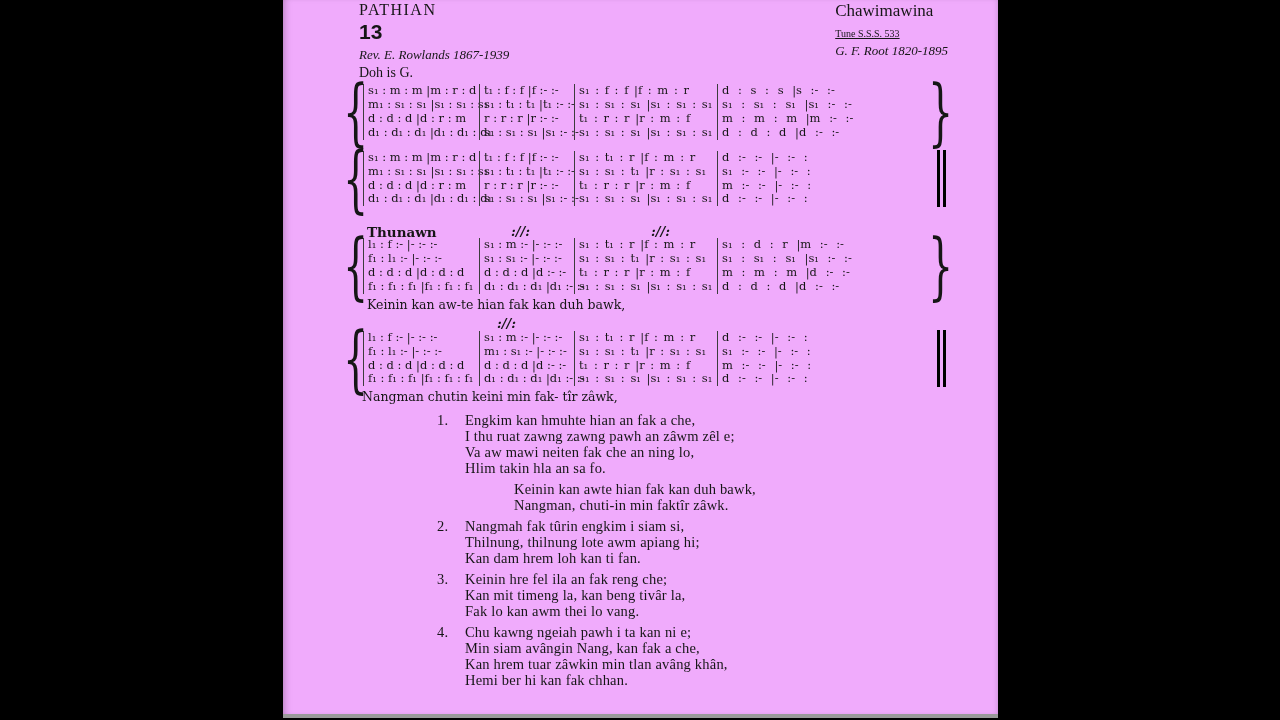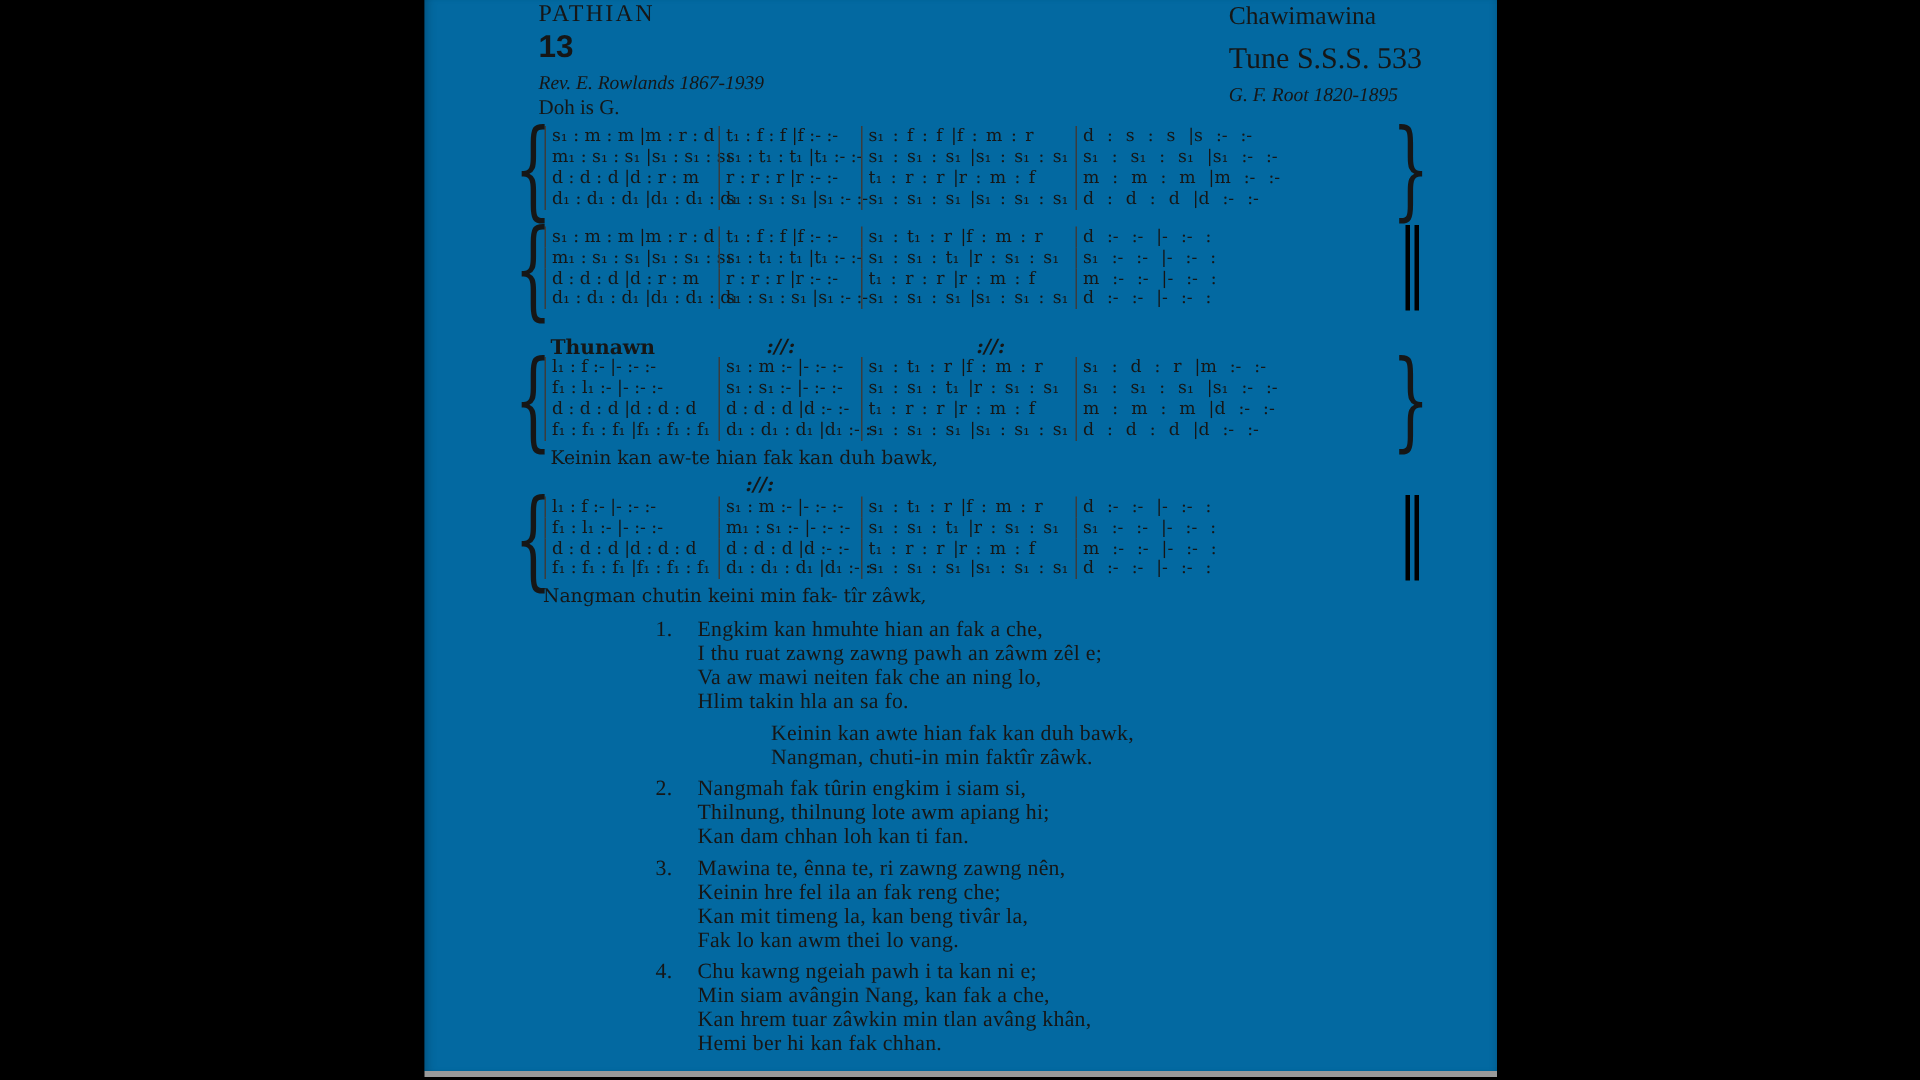--- a/index.html
+++ b/index.html
@@ -2,35 +2,35 @@
 <html><head>
 <meta charset="utf-8">
 <style>
   html,body{margin:0;padding:0;}
   body{
     width:1280px;height:720px;background:#000;position:relative;
     overflow:hidden;font-family:"Liberation Serif",serif;color:#161616;
   }
   .page{
     position:absolute;left:283px;top:0;width:715px;height:714px;
-    background:#0369a1;
+    background:#f0abfc;
     box-shadow:inset 6px 0 8px -6px rgba(0,0,0,.35), inset -4px 0 6px -5px rgba(0,0,0,.25);
   }
   .page-bottom-edge{
     position:absolute;left:283px;top:714px;width:715px;height:4px;background:#9a9a9a;
   }
   
   .header-left{position:absolute;left:76px;top:1px;}
   .h-section{font-size:16px;letter-spacing:1.5px;}
   .h-number{font-family:"Liberation Sans",sans-serif;font-weight:bold;font-size:21px;margin-top:1px;}
   .h-author{font-style:italic;font-size:13px;margin-top:3px;}
   .h-key{font-size:14px;margin-top:2px;}
   .header-right{position:absolute;top:1px;right:50px;}
   .h-title{font-size:17px;}
-  .h-tune{font-size:20px;margin-top:7px;}
+  .h-tune{font-size:10px;margin-top:7px;text-decoration:underline;}
   .h-composer{font-style:italic;font-size:13px;margin-top:4px;}
   
   .system{position:absolute;left:65px;display:flex;align-items:center;}
   .sys-1{top:84px;} .sys-2{top:150px;} .sys-3{top:238px;} .sys-4{top:330px;}
   .brace{
     width:15px;height:56px;flex:none;display:flex;align-items:center;justify-content:center;
     font-family:"DejaVu Serif",serif;font-size:72px;font-weight:400;
     transform:scaleX(.55);line-height:0;
   }
   .sys-grid{display:grid;grid-template-columns:116px 95px 143px 216px;}
@@ -188,27 +188,26 @@
       </div>
       <div class="chorus">
         <div>Keinin kan awte hian fak kan duh bawk,</div>
         <div>Nangman, chuti-in min faktîr zâwk.</div>
       </div>
       <div class="verse">
         <div class="verse-num">2.</div>
         <div>
           <div>Nangmah fak tûrin engkim i siam si,</div>
           <div>Thilnung, thilnung lote  awm apiang hi;</div>
-          <div>Kan dam chhan loh kan ti fan.</div>
+          <div>Kan dam hrem loh kan ti fan.</div>
         </div>
       </div>
       <div class="verse">
         <div class="verse-num">3.</div>
         <div>
-          <div>Mawina te, ênna te, ri zawng zawng nên,</div>
           <div>Keinin hre fel ila an fak reng che;</div>
           <div>Kan mit timeng la, kan beng tivâr la,</div>
           <div>Fak lo kan awm thei lo vang.</div>
         </div>
       </div>
       <div class="verse">
         <div class="verse-num">4.</div>
         <div>
           <div>Chu kawng ngeiah pawh i ta kan ni e;</div>
           <div>Min siam avângin Nang, kan fak a che,</div>

